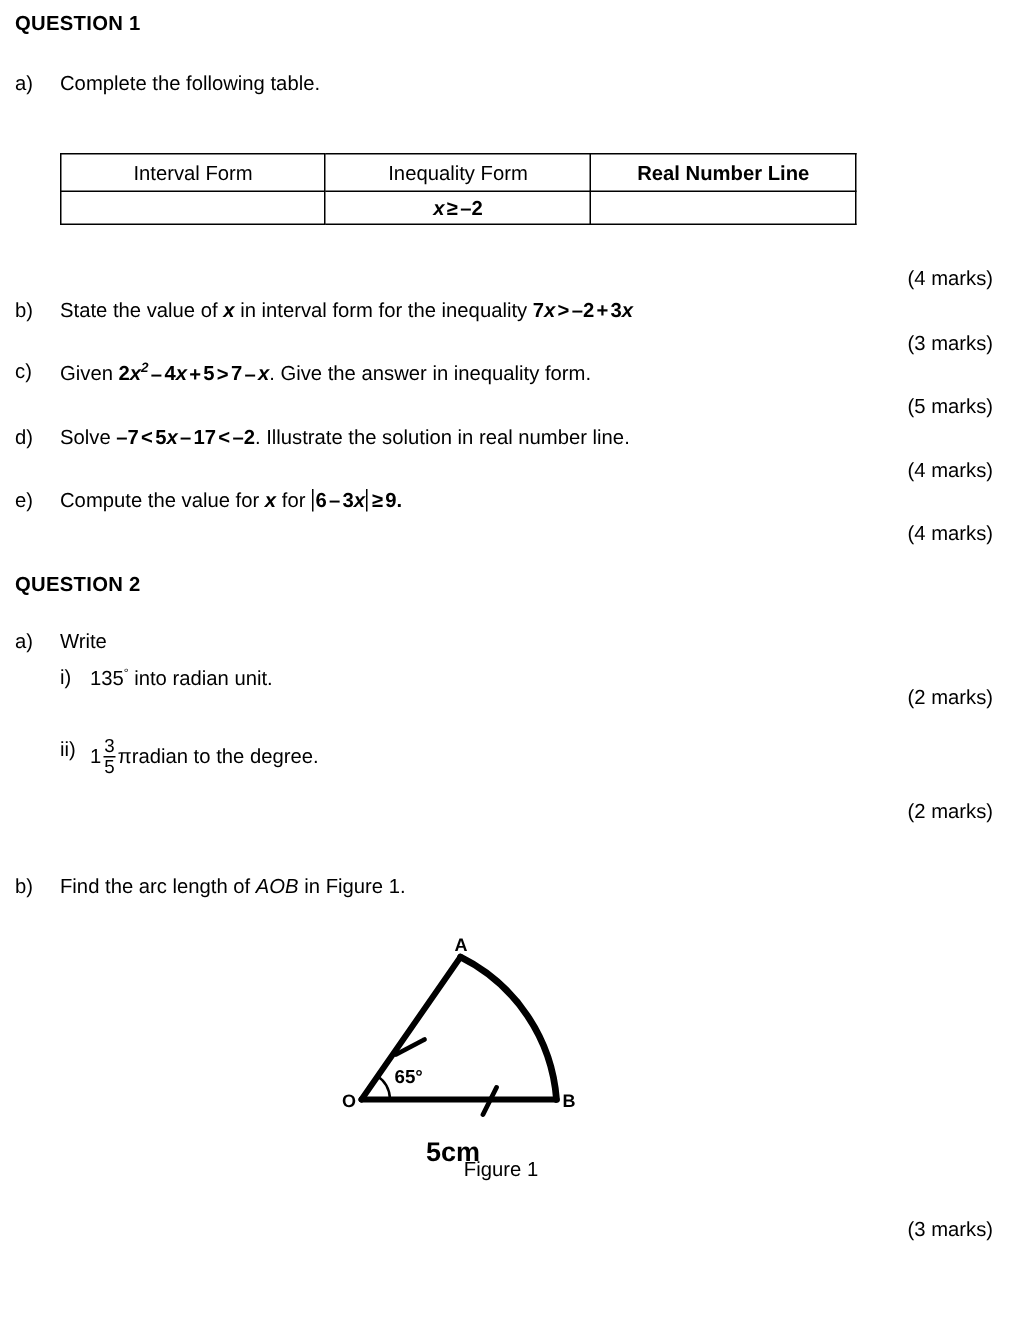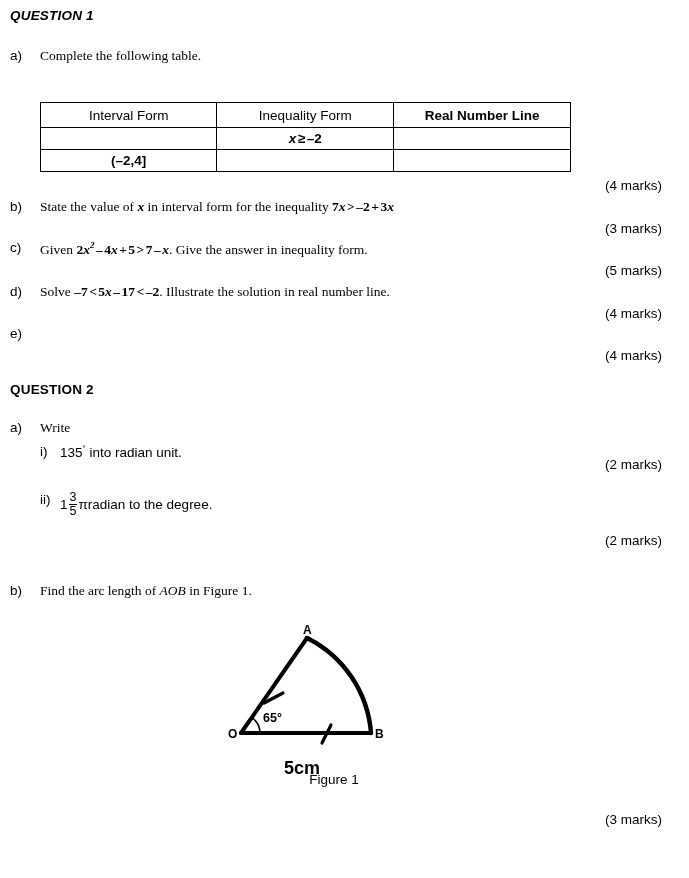--- a/index.html
+++ b/index.html
@@ -28,21 +28,20 @@
     font-weight: bold;
     letter-spacing: 0.2px;
   }
   .item-label {
     font-size: 13.5px;
     left: 10px;
   }
   .item-text {
     font-size: 13.5px;
     left: 40px;
-    font-family: Liberation Serif, serif;
   }
   .sub-label {
     font-size: 13.5px;
     left: 40px;
   }
   .sub-text {
     font-size: 13.5px;
     left: 60px;
   }
   .marks {
@@ -123,46 +122,39 @@
     position: absolute;
     font-size: 12px;
     font-weight: bold;
   }
 </style>
 </head>
 <body>
 
 <div class="page">
 
-  <div class="abs q-heading" style="left:10px; top:8px;font-style:italic;">QUESTION 1</div>
+  <div class="abs q-heading" style="left:10px; top:8px;">QUESTION 1</div>
 
   <div class="abs item-label" style="top:48px;">a)</div>
   <div class="abs item-text" style="top:48px;">Complete the following table.</div>
 
   <table class="form-table">
     <tbody>
         <tr class="header-row">
       <td class="c1">Interval Form</td>
       <td class="c2">Inequality Form</td>
       <td class="c3">Real Number Line</td>
     </tr>
     <tr>
       <td class="c1"></td>
       <td class="c2">
         <span class="mi">x</span><span class="mop">≥</span><span class="mn">–2</span>
       </td>
       <td class="c3"></td>
     </tr>
-    <tr>
-      <td class="c1">
-        <span class="mn">(–2,4]</span>
-      </td>
-      <td class="c2"></td>
-      <td class="c3"></td>
-    </tr>
   </tbody>
     </table>
 
   <div class="abs marks" style="top:178px;">(4 marks)</div>
 
   <div class="abs item-label" style="top:199px;">b)</div>
   <div class="abs item-text" style="top:199px;">
     <span>State the value of </span><span class="mi">x</span><span> in interval form for the inequality </span><span class="mn">7</span><span class="mi">x</span><span class="mop">&gt;</span><span class="mn">–2</span><span class="mop">+</span><span class="mn">3</span><span class="mi">x</span>
   </div>
   <div class="abs marks" style="top:221px;">(3 marks)</div>
@@ -173,20 +165,23 @@
   </div>
   <div class="abs marks" style="top:263px;">(5 marks)</div>
 
   <div class="abs item-label" style="top:284px;">d)</div>
   <div class="abs item-text" style="top:284px;">
     <span>Solve </span><span class="mn">–7</span><span class="mop">&lt;</span><span class="mn">5</span><span class="mi">x</span><span class="mop">–</span><span class="mn">17</span><span class="mop">&lt;</span><span class="mn">–2</span><span>. Illustrate the solution in real number line.</span>
   </div>
   <div class="abs marks" style="top:306px;">(4 marks)</div>
 
   <div class="abs item-label" style="top:326px;">e)</div>
+  <div class="abs item-text" style="top:326px;">
+    <span>Compute the value for </span><span class="mi">x</span><span> for </span><span class="bar"></span><span class="mn">6</span><span class="mop">–</span><span class="mn">3</span><span class="mi">x</span><span class="bar"></span><span class="mop">≥</span><span class="mn">9</span><span class="mn">.</span>
+  </div>
   <div class="abs marks" style="top:348px;">(4 marks)</div>
 
   <div class="abs q-heading" style="left:10px; top:382px;">QUESTION 2</div>
 
   <div class="abs item-label" style="top:420px;">a)</div>
   <div class="abs item-text" style="top:420px;">Write</div>
 
   <div class="abs sub-label" style="top:444px;">i)</div>
   <div class="abs sub-text" style="top:444px;">
     <span>135</span><span class="deg-sup">°</span><span> into radian unit.</span>

